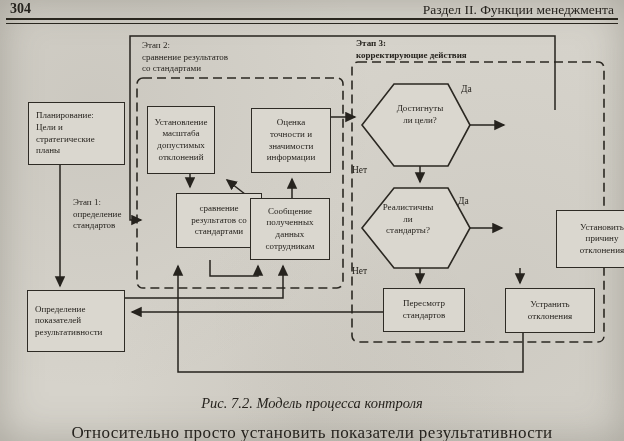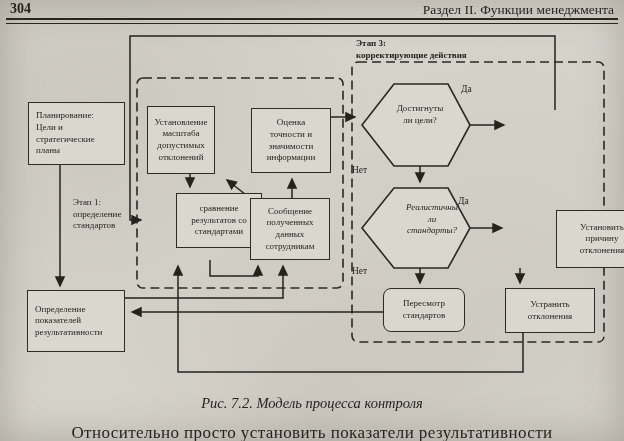--- a/index.html
+++ b/index.html
@@ -28,28 +28,28 @@
   }
   .node.left-al{justify-content:flex-start;text-align:left;padding-left:7px;}
   .n-planning{left:28px;top:102px;width:97px;height:63px;}
   .n-define{left:27px;top:290px;width:98px;height:62px;}
   .n-scale{left:147px;top:106px;width:68px;height:68px;}
   .n-accuracy{left:251px;top:108px;width:80px;height:65px;}
   .n-compare{left:140px;top:193px;width:86px;height:55px;margin-left:36px;}
   .n-inform{left:250px;top:198px;width:80px;height:62px;}
   .n-nothing{left:510px;top:110px;width:90px;height:55px;}
   .n-cause{left:508px;top:210px;width:92px;height:58px;margin-left:48px;}
-  .n-revise{left:383px;top:288px;width:82px;height:44px;border-radius:8px;}
+  .n-revise{left:383px;top:288px;width:82px;height:44px;}
   .n-eliminate{left:505px;top:288px;width:90px;height:45px;}
   .hexlabel{
     position:absolute;font-size:9px;line-height:1.3;white-space:pre-line;
     text-align:center;
   }
   .t-goals{left:374px;top:103px;width:92px;}
-  .t-standards{left:386px;top:202px;width:92px;font-style:italic;}
+  .t-standards{left:362px;top:202px;width:92px;}
   .slabel{position:absolute;font-size:9px;line-height:1.3;white-space:pre-line;}
   .lbl-stage1{left:73px;top:197px;width:62px;}
   .lbl-stage2{left:142px;top:40px;width:140px;}
   .lbl-stage3{left:356px;top:38px;width:170px;font-weight:bold;}
   .branch{position:absolute;font-size:9.5px;}
   .lbl-yes1{left:461px;top:84px;}
   .lbl-no1{left:352px;top:165px;}
   .lbl-yes2{left:458px;top:196px;}
   .lbl-no2{left:352px;top:266px;}
   .caption{position:absolute;left:0;top:395px;width:624px;text-align:center;
@@ -92,20 +92,23 @@
     <path d="M520 268 V283" fill="none" stroke="#26231e" stroke-width="1.5" marker-end="url(#arr)"></path>
     <path d="M523 333 V372 H178 V266" fill="none" stroke="#26231e" stroke-width="1.5" marker-end="url(#arr)"></path>
 
     <polygon points="362,125 394,84 448,84 470,125 448,166 394,166" fill="#dad7cf" stroke="#2b2822" stroke-width="1.6"></polygon>
     <polygon points="362,228 394,188 448,188 470,228 448,268 394,268" fill="#dad7cf" stroke="#2b2822" stroke-width="1.6"></polygon>
   </svg>
 
   <div class="slabel lbl-stage1">Этап 1:
 определение
 стандартов</div>
+  <div class="slabel lbl-stage2">Этап 2:
+сравнение результатов
+со стандартами</div>
   <div class="slabel lbl-stage3">Этап 3:
 корректирующие действия</div>
 
   <div class="node left-al n-planning">Планирование:
 Цели и
 стратегические
 планы</div>
   <div class="node left-al n-define">Определение
 показателей
 результативности</div>

